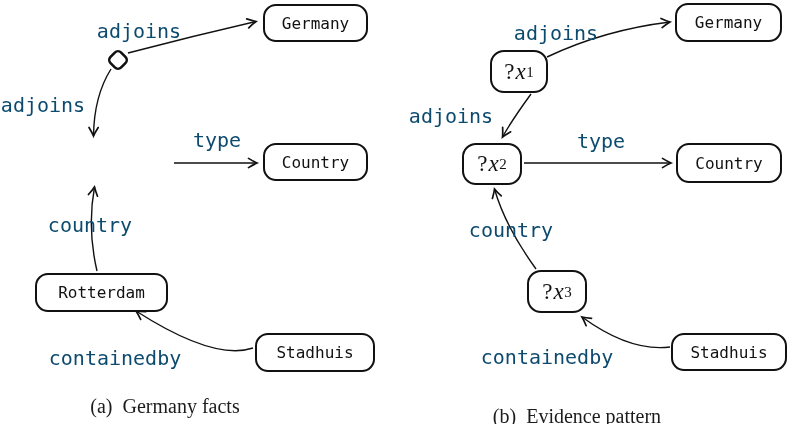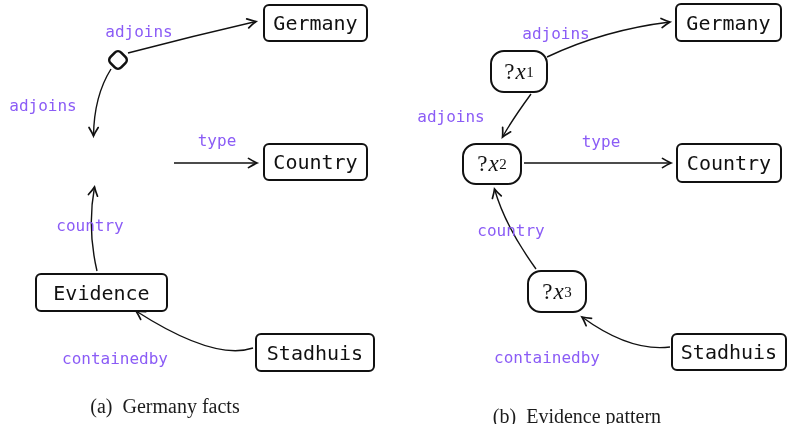--- a/index.html
+++ b/index.html
@@ -9,45 +9,45 @@
     background:#ffffff;
     font-family:"DejaVu Sans Mono", monospace;
     overflow:hidden;
   }
   .edges-layer{position:absolute;left:0;top:0;width:795px;height:424px;}
   .node{
     position:absolute;
     display:flex;align-items:center;justify-content:center;
     box-sizing:border-box;
     border:2.6px solid #111111;
-    border-radius:6px;
+    border-radius:13px;
     background:#ffffff;
-    font-size:20px;
+    font-size:16px;
     color:#111111;
     white-space:nowrap;
     letter-spacing:0px;
   }
   .var-node{
     font-family:"Liberation Serif", serif;
     font-size:23px;
     border-radius:14px;
   }
   .var-node .vx{font-style:italic;margin-left:1px;}
   .var-node sub{
     font-size:15px;
     font-style:normal;
     vertical-align:-5px;
     line-height:0;
     margin-left:0.5px;
   }
   .elabel{
     position:absolute;
     transform:translate(-50%,-50%);
-    font-size:16px;
-    color:#8b5cf6;
+    font-size:20px;
+    color:#0c4a6e;
     white-space:nowrap;
     background:transparent;
   }
   .caption{
     position:absolute;
     transform:translate(-50%,-50%);
     font-family:"Liberation Serif", serif;
     font-size:20px;
     color:#1c1c1c;
     white-space:pre;
@@ -78,21 +78,21 @@
     <path d="M 670 347 Q 630 352 582 317" fill="none" stroke="#111111" stroke-width="1.4" marker-end="url(#arr)"></path>
 
     <rect x="-7.5" y="-7.5" width="15" height="15" rx="4.5" transform="translate(118,60) rotate(45)" fill="#ffffff" stroke="#111111" stroke-width="2.6"></rect>
   </svg>
 
   <div class="node" style="left:263px;top:4px;width:105px;height:38px;">Germany</div>
 
 
   <div class="node" style="left:263px;top:143px;width:105px;height:38px;">Country</div>
 
-  <div class="node" style="left:35px;top:273px;width:133px;height:39px;">Evidence</div>
+  <div class="node" style="left:35px;top:273px;width:133px;height:39px;">Rotterdam</div>
 
   <div class="node" style="left:255px;top:333px;width:120px;height:39px;">Stadhuis</div>
 
   <div class="elabel" style="left:139px;top:31px;">adjoins</div>
   <div class="elabel" style="left:43px;top:105px;">adjoins</div>
   <div class="elabel" style="left:217px;top:140px;">type</div>
   <div class="elabel" style="left:90px;top:225px;">country</div>
   <div class="elabel" style="left:115px;top:358px;">containedby</div>
 
   <div class="node" style="left:675px;top:3px;width:107px;height:39px;">Germany</div>

